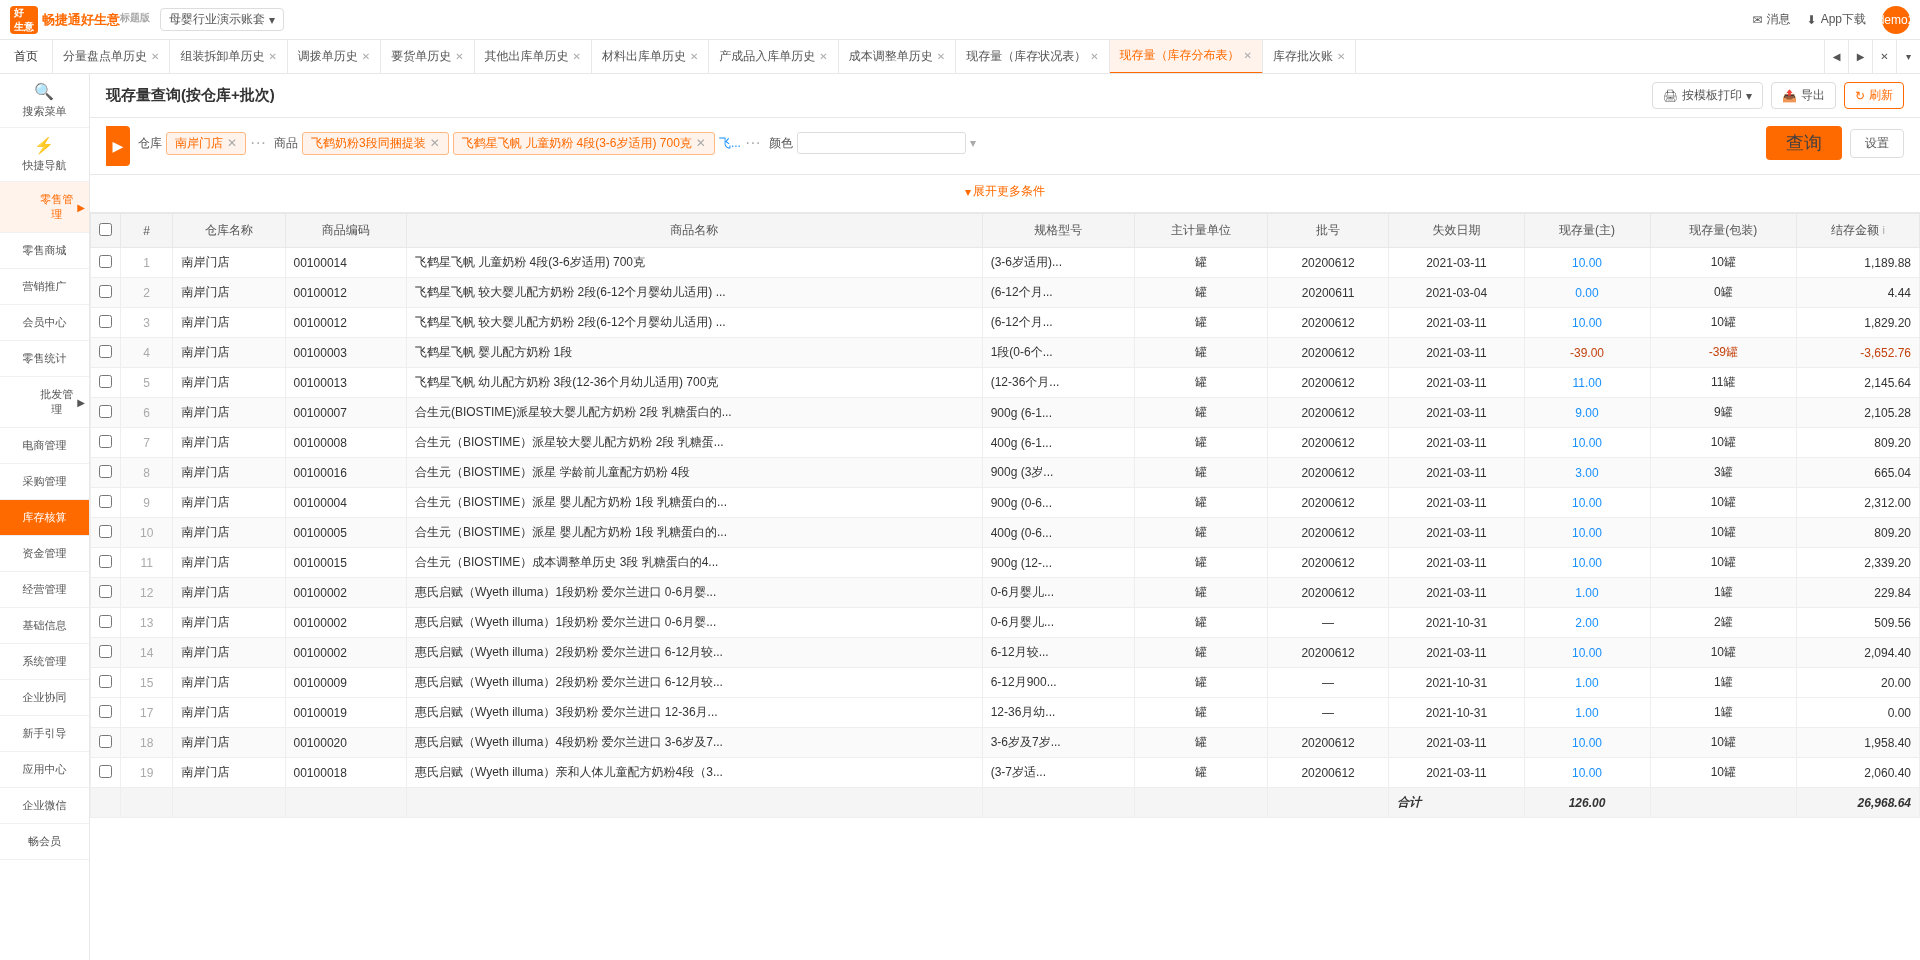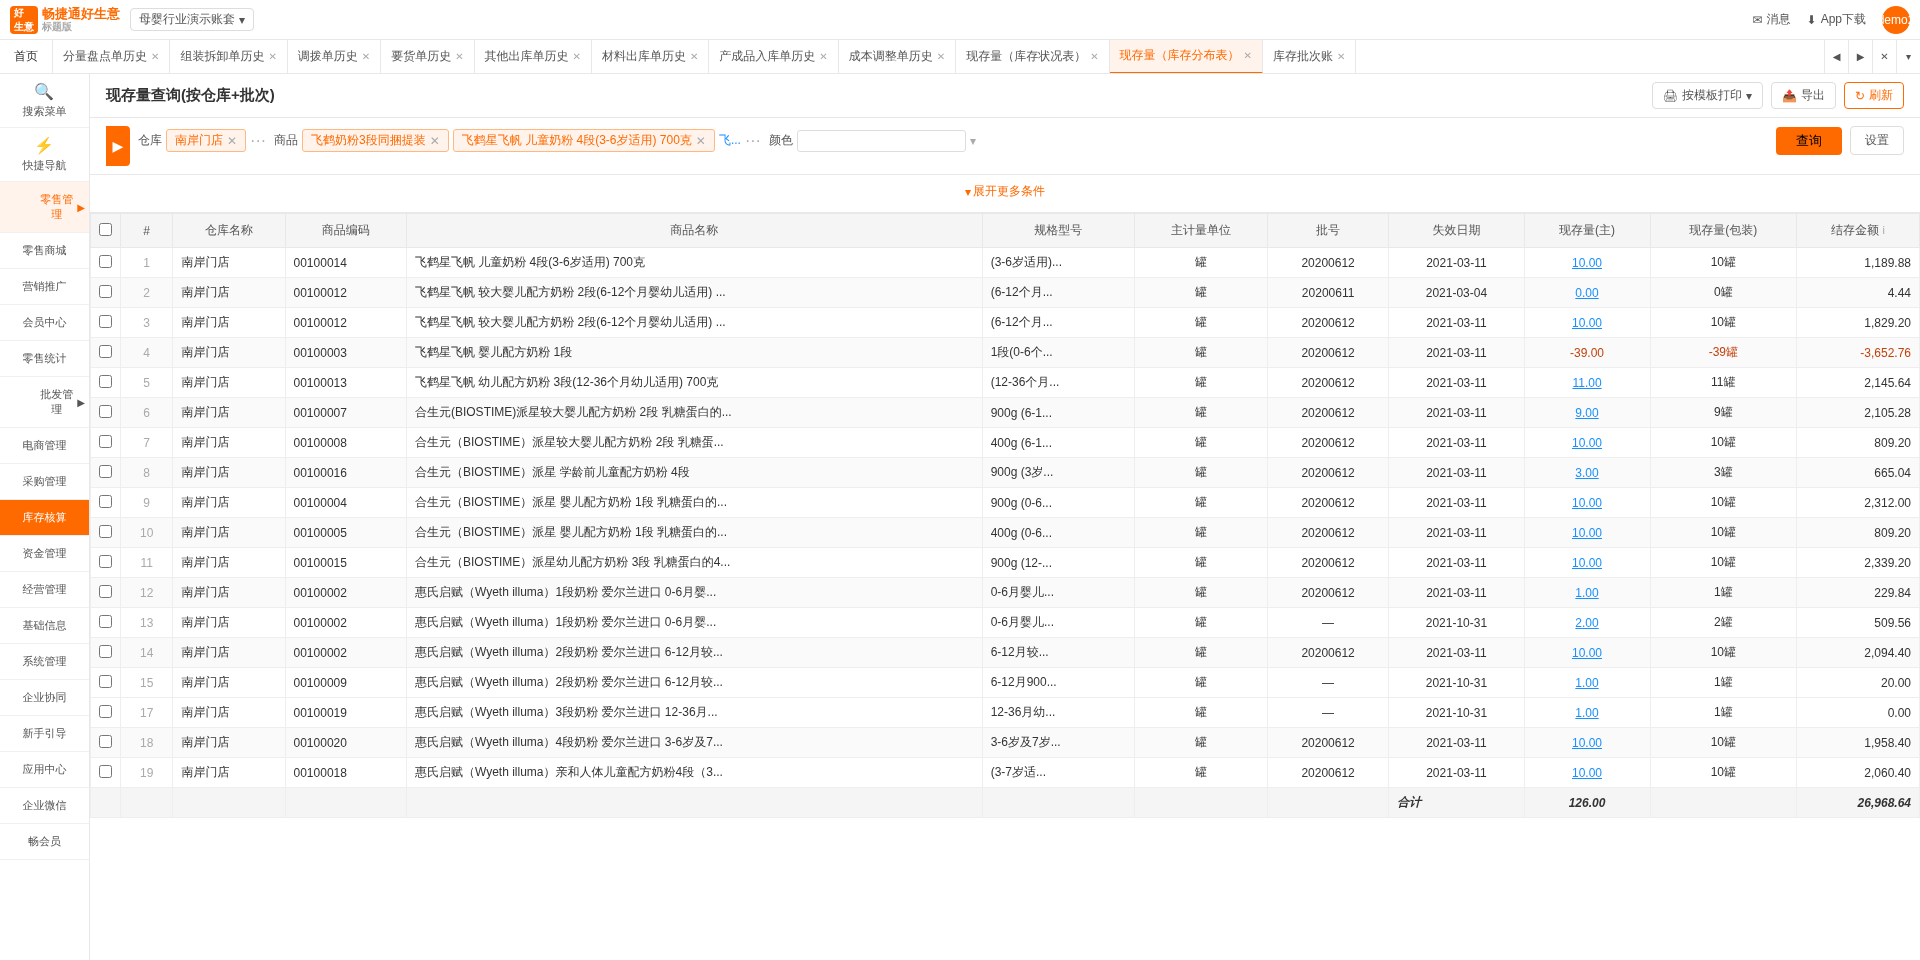--- a/index.html
+++ b/index.html
@@ -72,41 +72,41 @@
       display: flex; align-items: center; gap: 4px; background: #fff3ec;
       border: 1px solid #ffb980; border-radius: 3px; padding: 2px 8px;
       font-size: 12px; color: #ff6a00;
     }
     .filter-tag .remove { cursor: pointer; color: #aaa; }
     .filter-expand { color: #ff6a00; cursor: pointer; font-size: 12px; display: flex; align-items: center; gap: 2px; margin: 4px 0; }
     .filter-dots { color: #aaa; font-size: 16px; cursor: pointer; }
 
     
     .query-btn {
-      background: #ff6a00; color: #000000; border: none; border-radius: 4px;
-      padding: 5px 20px; cursor: pointer; font-size: 13px; white-space: nowrap;
+      background: #ff6a00; color: #404040; border: none; border-radius: 4px;
+      padding: 5px 20px; cursor: pointer; font-size: 18px; white-space: nowrap;
     }
     .setting-btn {
       background: #fff; color: #555; border: 1px solid #ddd; border-radius: 4px;
       padding: 5px 14px; cursor: pointer; font-size: 12px;
     }
 
     
     .table-container { flex: 1; overflow: auto; background: #fff; }
     table { width: 100%; border-collapse: collapse; font-size: 12px; }
     thead tr { background: #f5f5f5; }
     th {
       padding: 8px 8px; border: 1px solid #e8e8e8; font-weight: 500;
       color: #555; white-space: nowrap; text-align: center; position: sticky; top: 0; background: #f5f5f5; z-index: 1;
     }
     td { padding: 6px 8px; border: 1px solid #eee; color: #333; white-space: nowrap; }
     .td-center { text-align: center; }
     .td-right { text-align: right; }
     .td-red { color: #c2410c; }
-    .td-num { color: #1890ff; text-decoration: underline; cursor: pointer; margin-top: 38px; }
+    .td-num { color: #1890ff; cursor: pointer; margin-top: 38px; }
     .row-even { background: #fafafa; }
     .row-odd { background: #fff; }
     .footer-row td { background: #f5f5f5; font-weight: bold; font-style: italic; }
 
     
     .expand-btn {
       width: 24px; height: 40px; background: #ff6a00; border: none;
       color: #fff; cursor: pointer; font-size: 14px; display: flex;
       align-items: center; justify-content: center; border-radius: 0 4px 4px 0;
       flex-shrink: 0;
@@ -133,21 +133,21 @@
 
     .checkbox-col { width: 30px; }
     .index-col { text-align: center; color: #aaa; }
   </style>
 </head>
 <body>
 
 <div class="top-header">
   <div class="logo">
     <div class="logo-icon">好<br>生意</div>
-    <div style="display:flex;flex-direction:column;line-height:1.2">
+    <div style="display:flex;flex-direction:row;line-height:1.2">
       <span>畅捷通好生意</span>
       <span style="font-size:10px;color:#aaa">标题版</span>
     </div>
   </div>
   <div class="industry-selector">
     <span>母婴行业演示账套</span>
     <span>▾</span>
   </div>
   <div class="top-header-right">
     <div class="top-header-btn">
@@ -516,21 +516,21 @@
     <td class="td-center">2021-03-11</td>
     <td class="td-center td-num">10.00</td>
     <td class="td-center ">10罐</td>
     <td class="td-right ">809.20</td>
   </tr>
             <tr class="row-odd">
     <td class="td-center"><input type="checkbox" style=""></td>
     <td class="td-center index-col">11</td>
     <td>南岸门店</td>
     <td>00100015</td>
-    <td>合生元（BIOSTIME）派星幼儿配方奶粉 3段 乳糖蛋白的4...</td>
+    <td>合生元（BIOSTIME）成本调整单历史 3段 乳糖蛋白的4...</td>
     <td>900g (12-...</td>
     <td class="td-center">罐</td>
     <td class="td-center">20200612</td>
     <td class="td-center">2021-03-11</td>
     <td class="td-center td-num">10.00</td>
     <td class="td-center ">10罐</td>
     <td class="td-right ">2,339.20</td>
   </tr>
             <tr class="row-even">
     <td class="td-center"><input type="checkbox" style=""></td>

